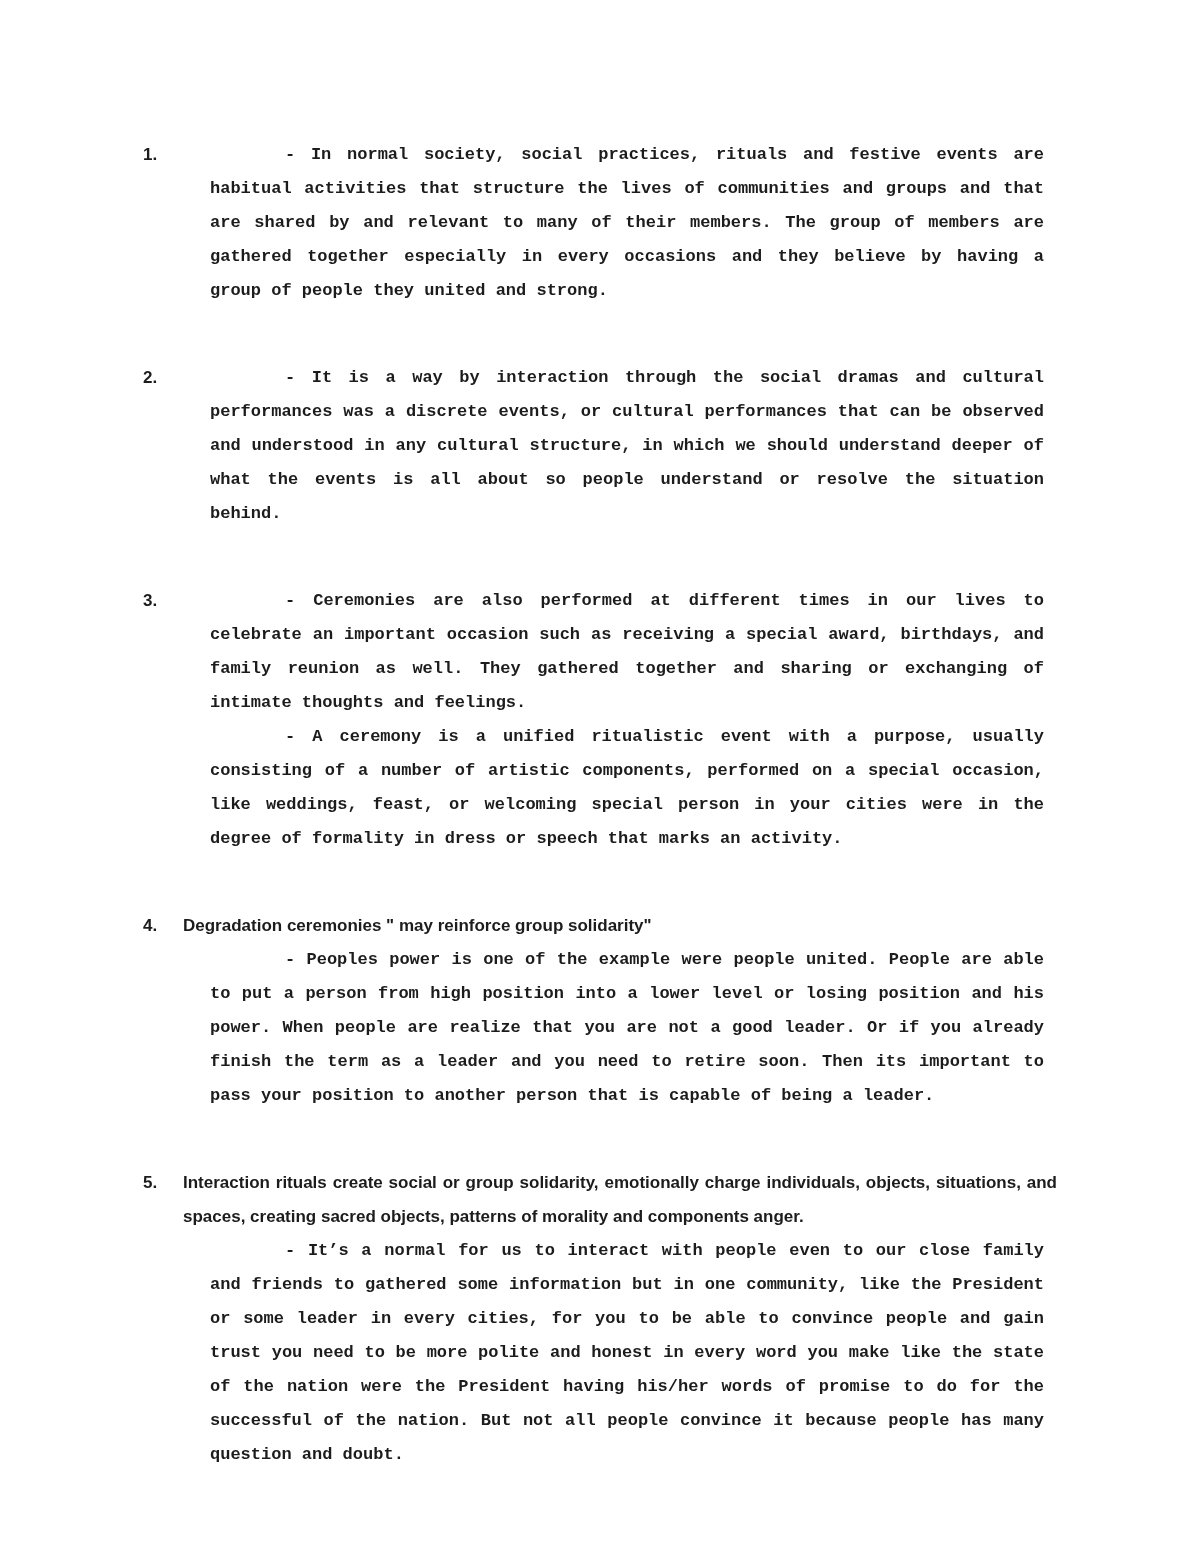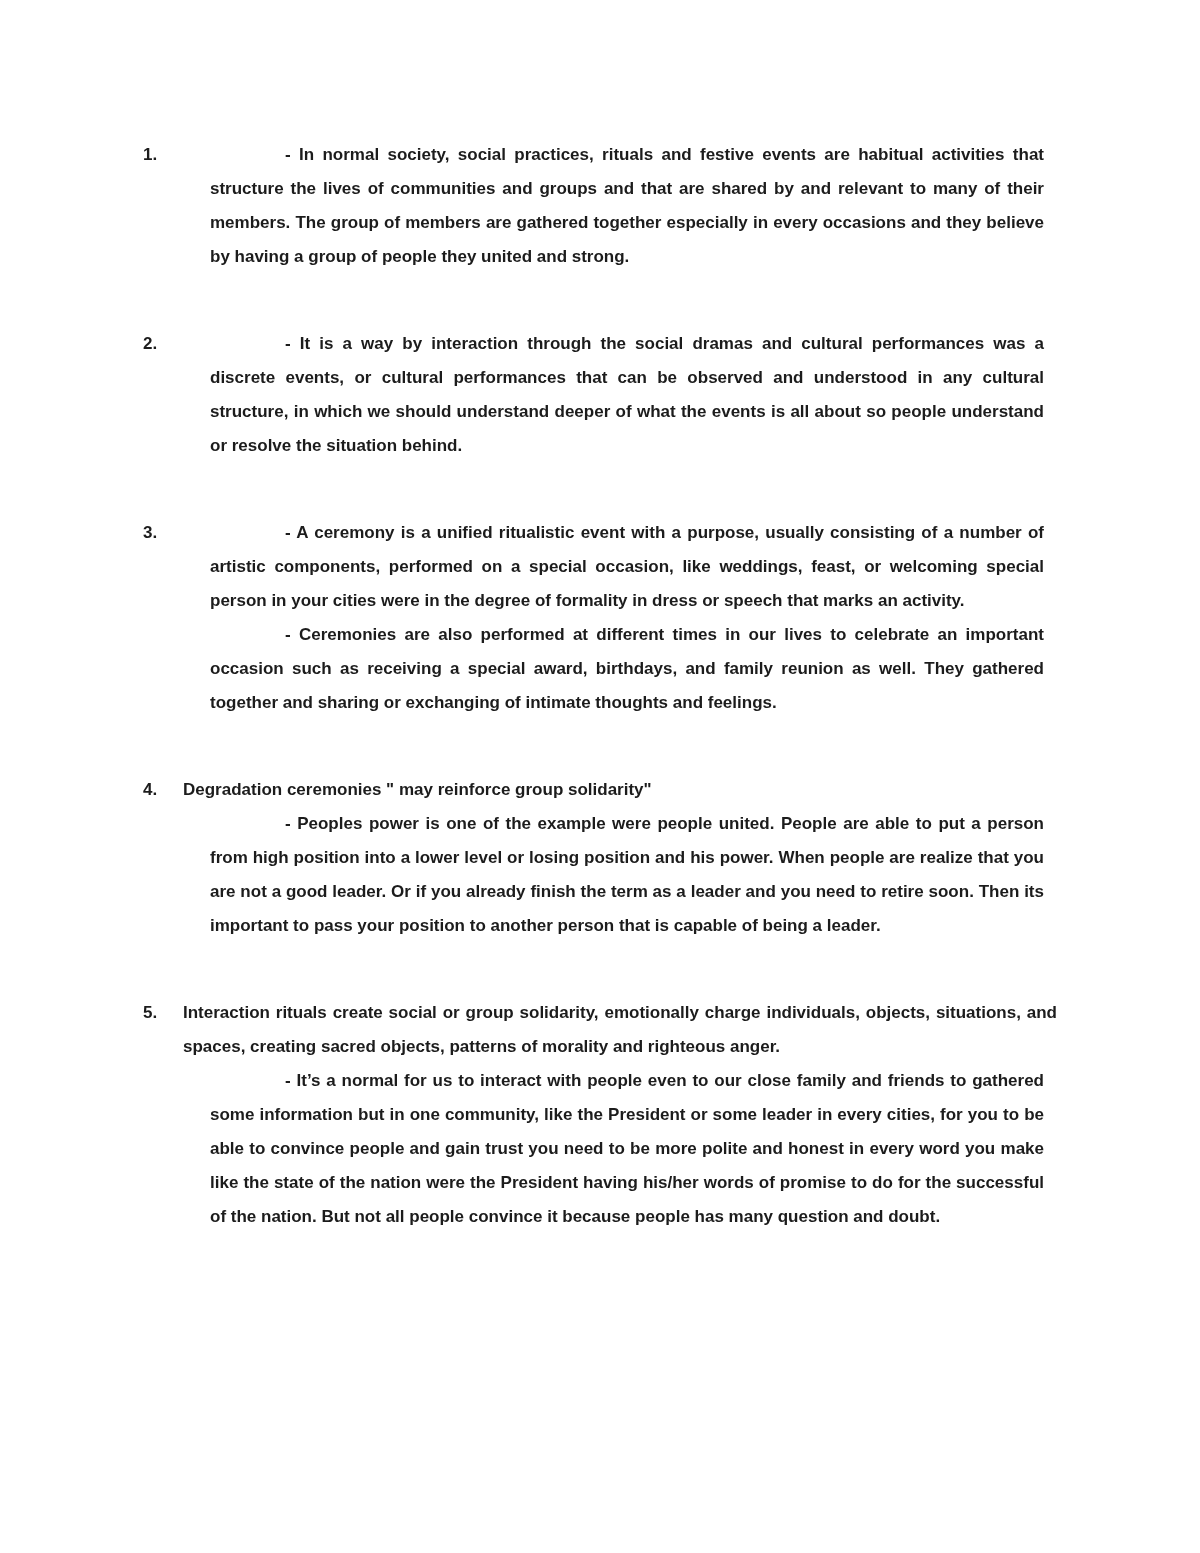--- a/index.html
+++ b/index.html
@@ -35,20 +35,21 @@
     min-width: 0;
   }
   .heading {
     margin: 0;
     text-align: justify;
   }
   .para {
     margin: 0 13px 0 27px;
     text-indent: 75px;
     text-align: justify;
+    font-family: Liberation Mono, monospace;
   }
 </style>
 </head>
 <body>
 
 <div class="page">
 
   <section class="item">
     <span class="num">1.</span>
     <div class="content">
@@ -59,34 +60,34 @@
   <section class="item">
     <span class="num">2.</span>
     <div class="content">
       <p class="para">- It is a way by interaction through the social dramas and cultural performances was a discrete events, or cultural performances that can be observed and understood in any cultural structure, in which we should understand deeper of what the events is all about so people understand or resolve the situation behind.</p>
     </div>
   </section>
 
   <section class="item">
     <span class="num">3.</span>
     <div class="content">
+      <p class="para">- Ceremonies are also performed at different times in our lives to celebrate an important occasion such as receiving a special award, birthdays, and family reunion  as well. They gathered together and sharing or exchanging of intimate thoughts and feelings.</p>
       <p class="para">- A ceremony is a unified ritualistic event with a purpose, usually consisting of a number of artistic components, performed on a special occasion, like weddings, feast, or welcoming special person in your cities were in the degree of formality in dress or speech that marks an activity.</p>
-      <p class="para">- Ceremonies are also performed at different times in our lives to celebrate an important occasion such as receiving a special award, birthdays, and family reunion  as well. They gathered together and sharing or exchanging of intimate thoughts and feelings.</p>
     </div>
   </section>
 
   <section class="item">
     <span class="num">4.</span>
     <div class="content">
       <p class="heading">Degradation ceremonies " may reinforce group solidarity"</p>
       <p class="para">- Peoples power is one of the example were people united. People are able to put a person from high position into a lower level or losing  position and  his power. When people are realize that you are not a good leader. Or if you already finish the term as a leader and you need to retire soon. Then its important to pass your position to another person that is capable of being a leader.</p>
     </div>
   </section>
 
   <section class="item">
     <span class="num">5.</span>
     <div class="content">
-      <p class="heading">Interaction rituals create social or group solidarity, emotionally charge individuals, objects, situations, and spaces, creating sacred objects, patterns of morality and righteous anger.</p>
+      <p class="heading">Interaction rituals create social or group solidarity, emotionally charge individuals, objects, situations, and spaces, creating sacred objects, patterns of morality and components anger.</p>
       <p class="para">- It’s a normal for us to interact with people even to our close family and friends to gathered some information but in one community,  like the President or some leader in every cities, for you to be able to convince people and gain trust you need to be more polite and honest in every word you make like the state of the nation were the President having his/her words of promise to do for the successful of the nation. But not all people convince it because people has many question and doubt.</p>
     </div>
   </section>
 
 </div>
 
 </body></html>

